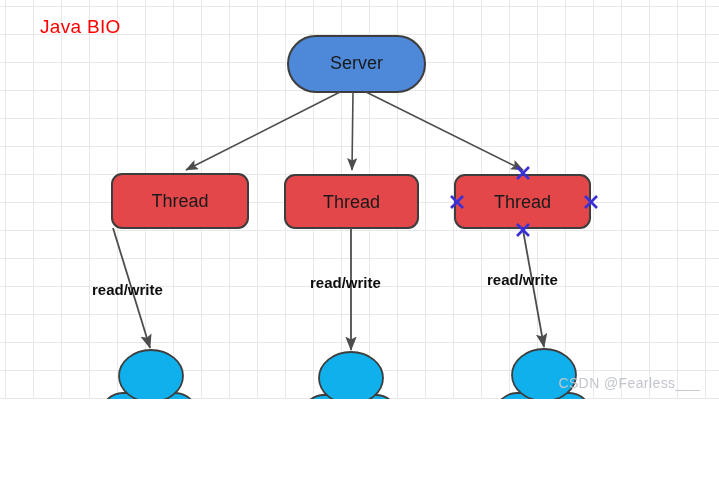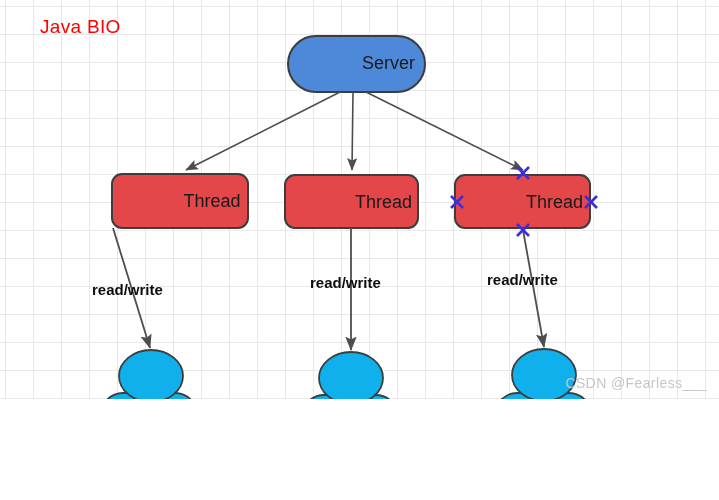--- a/index.html
+++ b/index.html
@@ -38,33 +38,32 @@
     white-space: nowrap;
   }
   .node-label {
     position: absolute;
     font-family: "Liberation Sans", sans-serif;
     font-size: 18px;
     color: #1a1a1a;
     white-space: nowrap;
     text-align: center;
     pointer-events: none;
-    padding-left: 32px;
   }
   .edge-label {
     position: absolute;
     font-family: "Liberation Sans", sans-serif;
     font-size: 15px;
     font-weight: 600;
     color: #0d0d0d;
     white-space: nowrap;
   }
   .watermark {
     position: absolute;
-    right: 12px;
+    right: 19px;
     bottom: 8px;
     font-family: "Liberation Sans", sans-serif;
     font-size: 14px;
     color: #c2c6cc;
     white-space: nowrap;
     letter-spacing: 0.4px;
   }
 </style>
 </head>
 <body>

